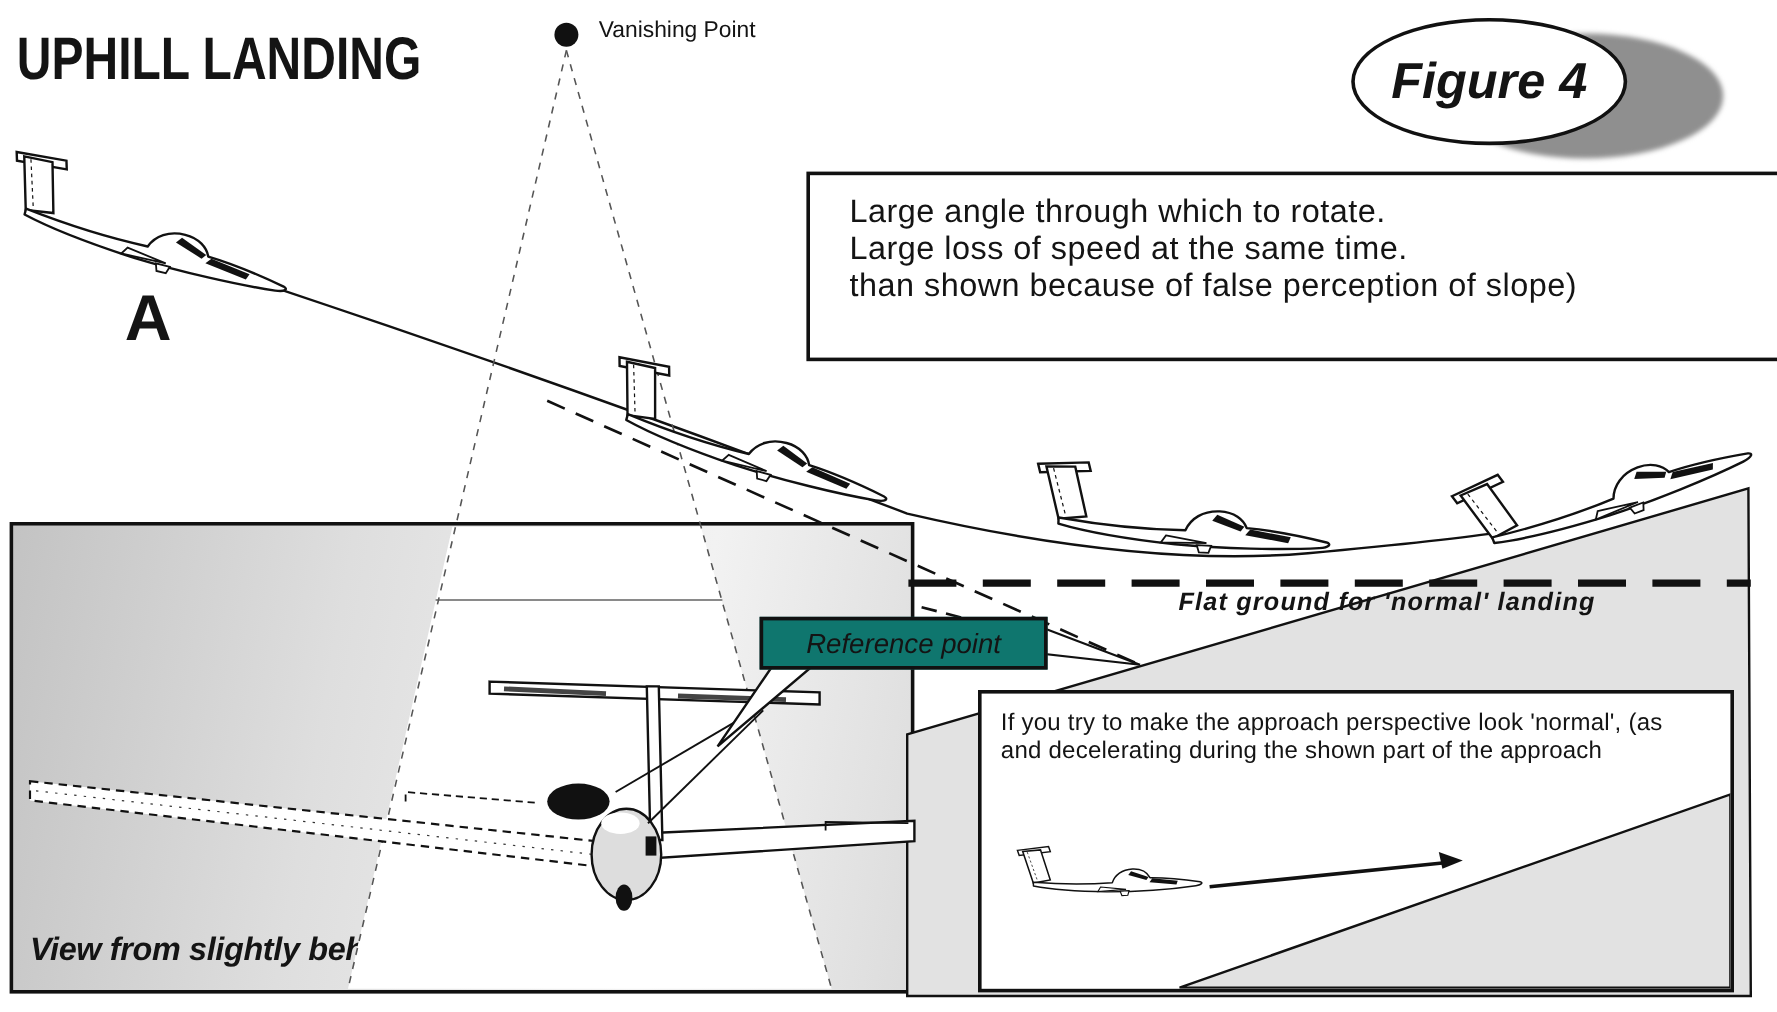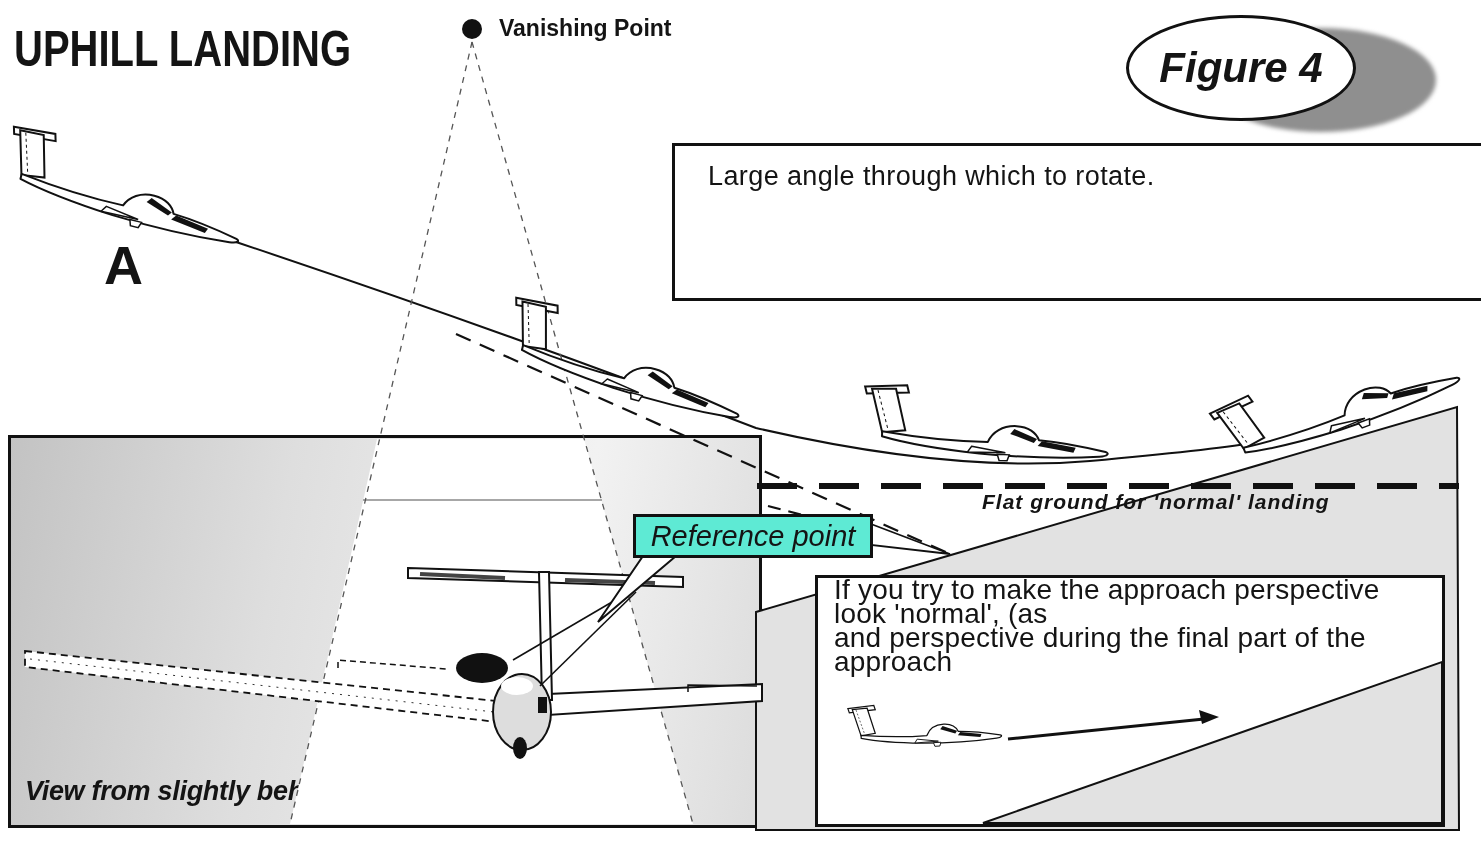--- a/index.html
+++ b/index.html
@@ -2,47 +2,47 @@
 <html><head>
 <meta charset="utf-8">
 <style>
   html,body{margin:0;padding:0;background:#fff;}
   body{width:1481px;height:843px;position:relative;overflow:hidden;
        font-family:"Liberation Sans",sans-serif;color:#141414;}
   .abs{position:absolute;}
   
   .title{left:14px;top:20px;font-size:50px;font-weight:600;letter-spacing:0;
          transform:scaleX(.8);transform-origin:left top;white-space:nowrap;z-index:6;}
-  .vp-label{left:499px;top:15px;font-size:23px;font-weight:700;white-space:nowrap;z-index:6;}
+  .vp-label{left:499px;top:15px;font-size:19px;font-weight:400;white-space:nowrap;z-index:6;}
   .pos-a{left:104px;top:234px;font-size:54px;font-weight:600;z-index:6;}
   .note-box{left:672px;top:143px;width:812px;height:158px;border:3px solid #111;
             background:#fff;box-sizing:border-box;z-index:5;}
   .note-box .txt{padding:15px 10px 0 33px;font-size:27px;line-height:31px;letter-spacing:.4px;}
   .fig-shadow{left:1206px;top:28px;width:230px;height:104px;border-radius:50%;
               background:#8f8f8f;filter:blur(2px);z-index:4;}
   .fig-ellipse{left:1126px;top:15px;width:230px;height:106px;border:3px solid #111;
                border-radius:50%;background:#fff;box-sizing:border-box;z-index:5;
                display:flex;align-items:center;justify-content:center;
                font-size:42px;font-weight:700;font-style:italic;}
   .flat-label{left:982px;top:490px;font-size:21px;font-weight:700;font-style:italic;
               letter-spacing:1px;white-space:nowrap;z-index:5;}
-  .ref-label{left:633px;top:514px;width:240px;height:44px;border:3px solid #111;background:#5eead4;
+  .ref-label{left:633px;top:514px;width:240px;height:44px;border:3px solid #111;background:#0f766e;
              box-sizing:border-box;z-index:5;display:flex;align-items:center;justify-content:center;
-             font-size:29px;font-style:italic;font-weight:500;}
+             font-size:23px;font-style:italic;font-weight:500;}
   
   .inset{left:8px;top:435px;width:754px;height:393px;border:3px solid #111;box-sizing:border-box;
          background:linear-gradient(100deg,#c3c3c3 0%,#dedede 35%,#f2f2f2 72%,#dcdcdc 100%);
          z-index:1;}
   .inset-caption{left:14px;top:338px;font-size:27px;font-weight:700;font-style:italic;
                  letter-spacing:-.3px;white-space:nowrap;color:#141414;}
   
   .approach-box{left:815px;top:575px;width:630px;height:252px;border:3px solid #111;
                 background:#fff;box-sizing:border-box;z-index:5;}
-  .approach-box .txt{position:absolute;left:16px;top:0;width:595px;
-                     font-size:28px;line-height:24px;letter-spacing:.2px;}
+  .approach-box .txt{position:absolute;left:16px;top:12px;width:595px;
+                     font-size:20px;line-height:24px;letter-spacing:.2px;}
   .approach-box svg{position:absolute;left:0;top:0;}
   
   svg.art{position:absolute;left:0;top:0;z-index:2;pointer-events:none;}
 </style>
 </head>
 <body>
 
 <div class="abs inset">
   <div class="abs inset-caption">View from slightly behind glider at position A</div>
 </div>
@@ -108,31 +108,33 @@
 <div class="abs title">UPHILL LANDING</div>
 <div class="abs vp-label">Vanishing Point</div>
 <div class="abs pos-a">A</div>
 
 <div class="abs fig-shadow"></div>
 <div class="abs fig-ellipse">Figure 4</div>
 
 <div class="abs note-box">
   <div class="txt">
     <div>Large angle through which to rotate.</div>
+    <div>Large loss of speed at the same time.</div>
+    <div>than shown because of false perception of slope)</div>
   </div>
 </div>
 
 <div class="abs flat-label">Flat ground for 'normal' landing</div>
 
 <div class="abs ref-label">Reference point</div>
 
 <div class="abs approach-box">
   <svg width="624" height="246" viewBox="0 0 624 246">
     <polygon points="165,245 624,84 624,245" fill="#e2e2e2" stroke="#111" stroke-width="2"></polygon>
     <use href="#glider" xlink:href="#glider" transform="translate(110,155) scale(0.62) rotate(-3)"></use>
     <line x1="190" y1="161" x2="386" y2="141" stroke="#111" stroke-width="3"></line>
     <polygon points="401,139 381,132 384,146" fill="#111"></polygon>
   </svg>
   <div class="txt">
     <div>If you try to make the approach perspective look 'normal', (as</div>
-    <div>and perspective during the final part of the approach</div>
+    <div>and decelerating during the shown part of the approach</div>
   </div>
 </div>
 
 </body></html>

